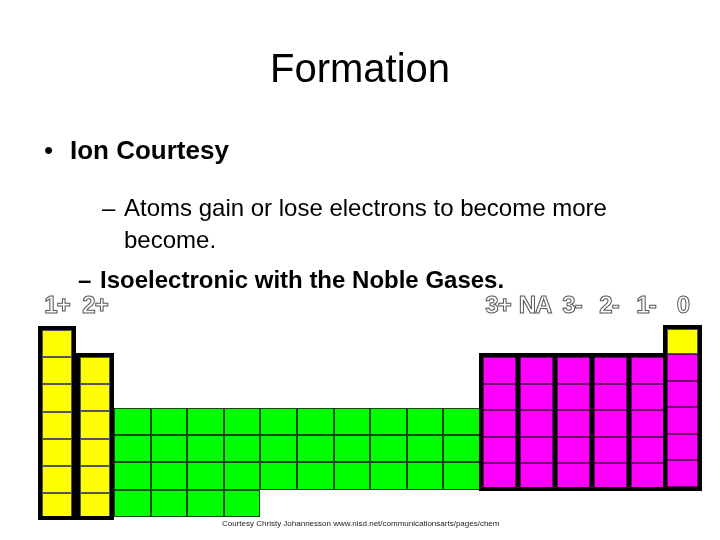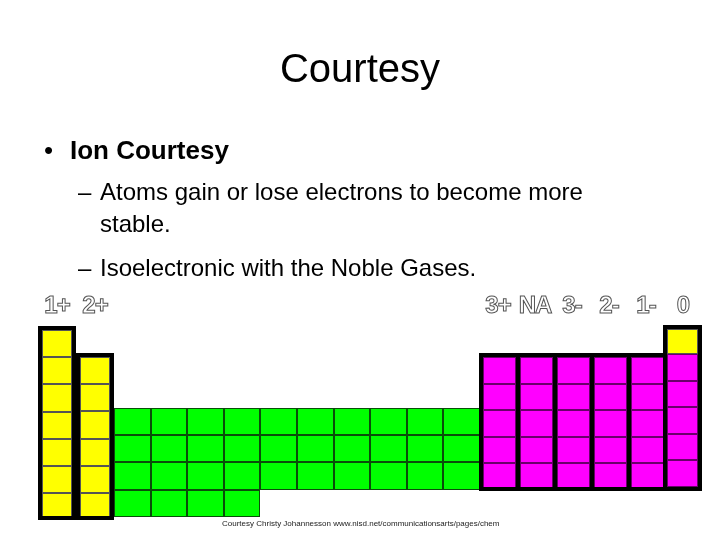--- a/index.html
+++ b/index.html
@@ -15,32 +15,32 @@
   .cell { position:absolute; box-sizing:border-box; }
   .yl { background:#ffff00; border:1px solid #555; }
   .gr { background:#00ff00; border:1px solid #0a4d0a; }
   .mg { background:#ff00ff; border:1px solid #6a006a; }
   .frame { position:absolute; box-sizing:border-box; border:4px solid #000; }
   .credit { position:absolute; left:222px; top:519px; font-size:8px; color:#222; }
 </style>
 </head>
 <body>
 
-<div class="title">Courtesy</div>
+<div class="title">Formation</div>
 
 <div class="b1">
   <span class="dot">•</span><span>Ion Courtesy</span>
 </div>
 
-<div class="sub" style="top:176px;">
+<div class="sub" style="top:192px;margin-left:24px;">
   <span class="dash">–</span><span>Atoms gain or lose electrons to become more</span><br>
-  <span class="indent">stable.</span>
+  <span class="indent">become.</span>
 </div>
 
-<div class="sub" style="top:252px;">
+<div class="sub" style="top:264px;font-weight:bold;">
   <span class="dash">–</span><span>Isoelectronic with the Noble Gases.</span>
 </div>
 
 <div class="lbl" style="left:37px;">1+</div>
 <div class="lbl" style="left:75px;">2+</div>
 <div class="lbl" style="left:478px;">3+</div>
 <div class="lbl" style="left:515px;">NA</div>
 <div class="lbl" style="left:552px;">3-</div>
 <div class="lbl" style="left:589px;">2-</div>
 <div class="lbl" style="left:626px;">1-</div>

